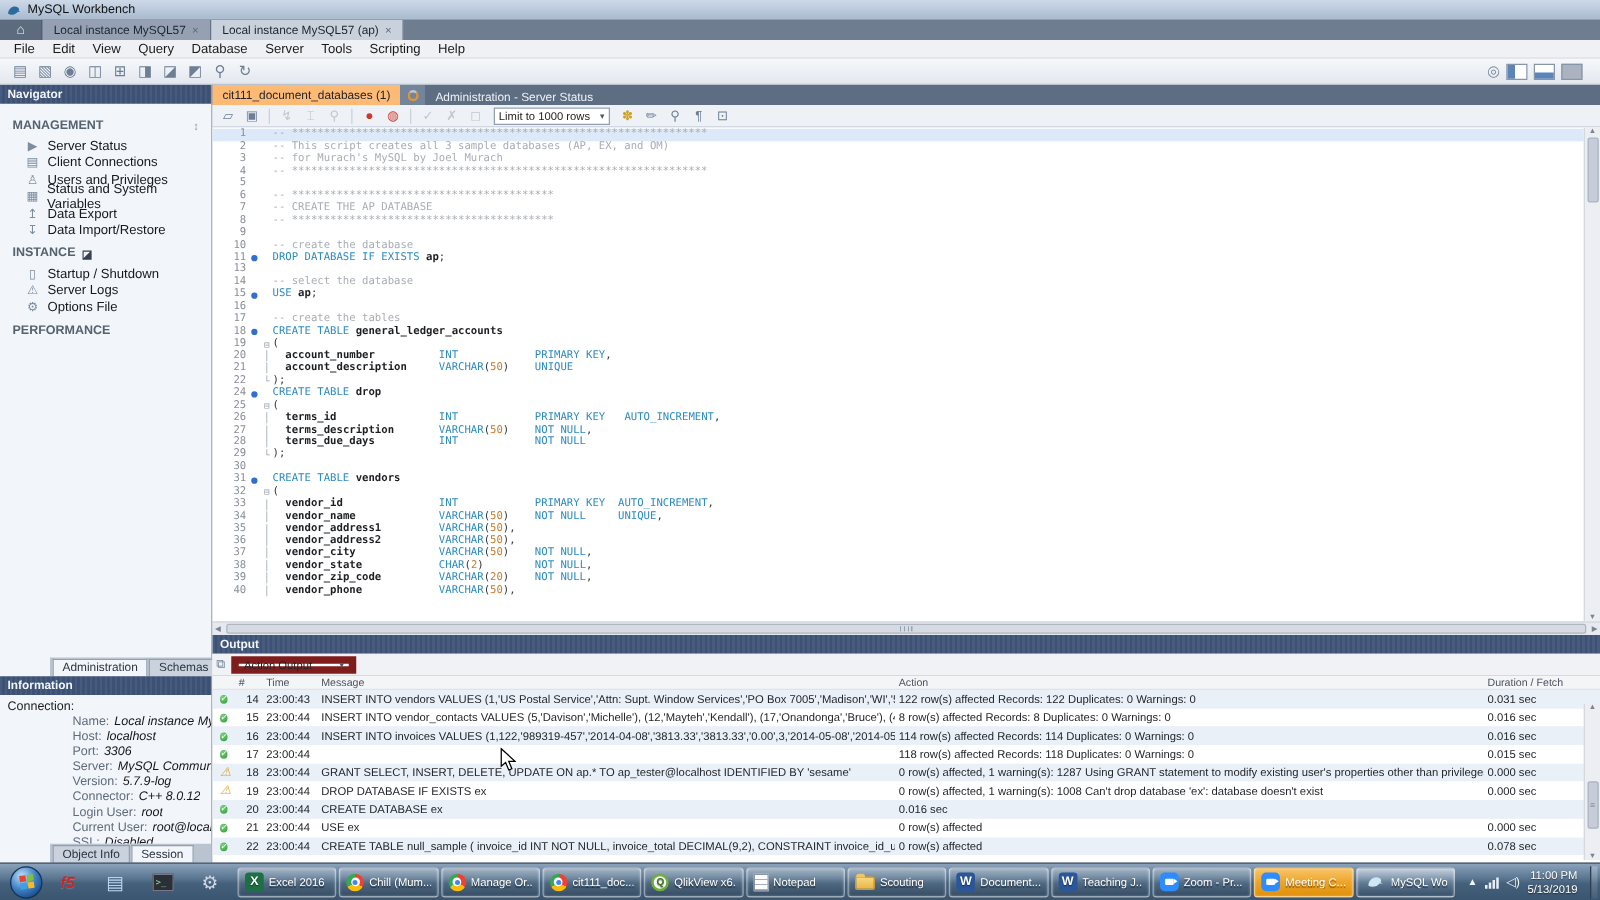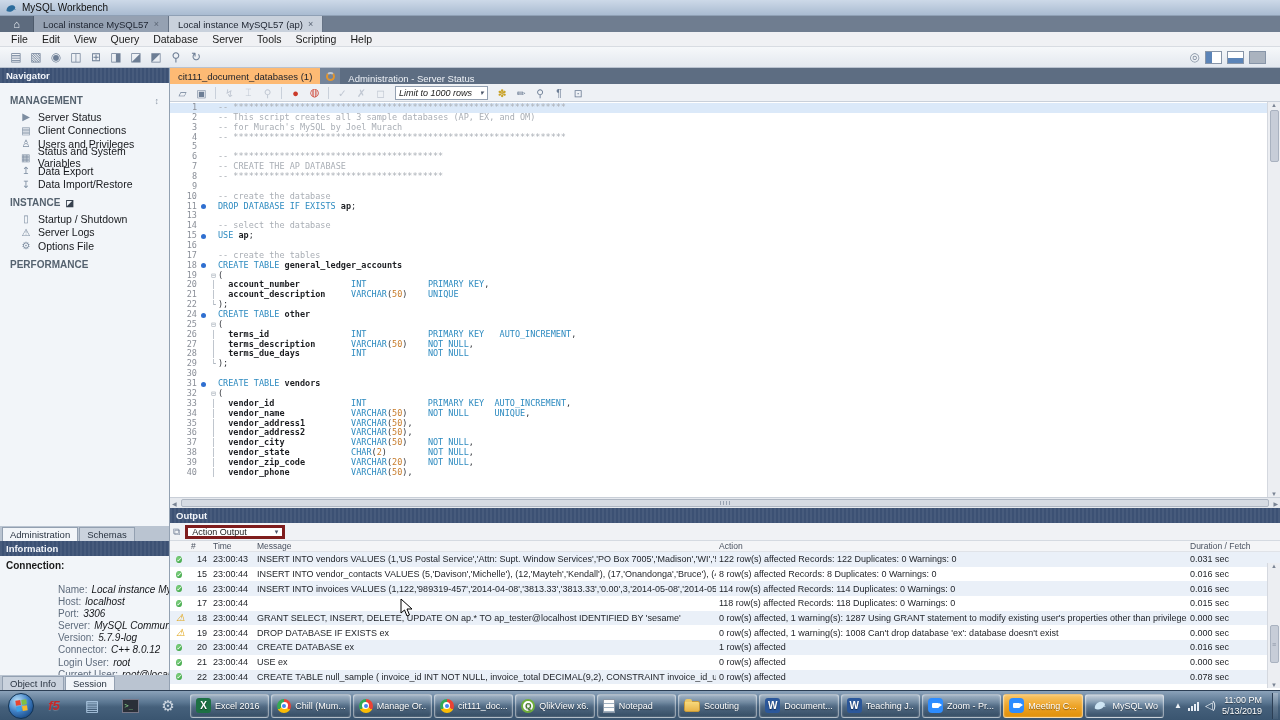--- a/index.html
+++ b/index.html
@@ -38,44 +38,44 @@
 
   
   .navbody { height:443px; padding:6px 0 0 8px; overflow:hidden; flex:none; }
   .navsec { font-size:10px; font-weight:bold; color:#55626f; margin:6px 0 4px 2px; display:flex; align-items:center; }
   .navsec .secic { margin-left:5px; font-size:9px; color:#37414e; }
   .navsec .corner { margin-left:auto; margin-right:10px; color:#8b97a6; font-size:9px; font-weight:normal; }
   .navitem { display:flex; align-items:center; height:13.5px; font-size:10.5px; color:#16181c; padding-left:10px; }
   .navitem .nic { width:16px; font-size:10px; color:#7d8da1; text-align:center; margin-right:4px; }
 
   
-  .sidetabs { height:15px; background:#bac4d1; display:flex; align-items:flex-end; padding-left:2px; gap:1px; flex:none; }
+  .sidetabs { height:15px; background:#bac4d1; display:flex; align-items:flex-end; padding-left:2px; gap:1px; flex:none;margin-left:40px; }
   .stab { font-size:9.5px; color:#2a3442; background:#cad2dd; border:1px solid #93a0b1; border-bottom:none; padding:1px 7px 1px; }
   .stab.active { background:#f2f5f9; }
 
   .infobody { flex:1; overflow:hidden; padding:4px 0 0 6px; font-size:10px; color:#1b1b1b; }
-  .infohead { font-weight:bold; margin-bottom:13px; }
+  .infohead { font-weight:normal; margin-bottom:1px; }
   .inforow { display:flex; white-space:nowrap; line-height:12.1px; padding-left:8px;margin-left:44px; }
   .inforow .lab { color:#5f6c7d; margin-right:4px; }
   .inforow .val { font-style:italic; color:#14161a; overflow:hidden; }
 
   
   .edtabs { height:16px; background:#5d6d82; display:flex; align-items:stretch; flex:none; }
   .edtab { display:flex; align-items:center; padding:0 8px; font-size:9.5px; }
   .edtab.active { background:#fdba74; color:#20242c; }
   .edtab.inactive { color:#eef2f7;align-items:flex-end; }
   .spinseg { width:20px; display:flex; align-items:center; justify-content:center; background:#74849a; }
   .spin { width:9px; height:9px; border-radius:50%; border:2px solid #e2952f; border-top-color:rgba(255,255,255,.55); }
   .edtoolbar { height:18px; background:#eef1f5; border-bottom:1px solid #c9d0da; display:flex; align-items:center; padding:0 4px; gap:2px; flex:none; }
   .eicon { width:17px; text-align:center; font-size:10.5px; color:#6d7e95; }
   .eicon.dis { color:#c0c7d2; }
   .eicon.stop { color:#cb3a2a; font-size:11px; }
   .eicon.gold { color:#c9a227; }
   .esep { width:1px; height:12px; background:#c9d0da; margin:0 3px; }
-  .limitbox { display:flex; align-items:center; background:#fff; border:1px solid #93a0b1; height:14px; font-size:9px; color:#222; padding:0 3px; gap:8px; margin:0 4px;font-style:italic; }
+  .limitbox { display:flex; align-items:center; background:#fff; border:1px solid #93a0b1; height:14px; font-size:9px; color:#222; padding:0 3px; gap:8px; margin:0 4px; }
   .limitbox .caret { font-size:7px; color:#4a5568; }
 
   
   .codewrap { height:395px; background:#fff; position:relative; overflow:hidden; display:flex; flex:none; }
   .codecol { flex:1; overflow:hidden; font-family:"DejaVu Sans Mono",monospace; font-size:8.5px; line-height:9.87px; padding-top:1px; }
   .cline { display:flex; height:9.87px; white-space:pre; }
   .cline.cur { background:#dbe9f9; }
   .ln-num { width:30px; flex:none; text-align:right; color:#8a8f98; padding-right:3px; }
   .ln-dot { width:9px; flex:none; position:relative; }
   .ln-dot i { position:absolute; left:1px; top:2.5px; width:5px; height:5px; border-radius:50%; background:#2f6fd0; }
@@ -88,21 +88,21 @@
   .vscroll { width:13px; flex:none; background:#eceef2; border-left:1px solid #d4d8df; display:flex; flex-direction:column; align-items:center; font-size:6px; color:#7a8494; }
   .vthumb { width:9px; height:52px; background:#c7cdd8; border:1px solid #a9b2c0; border-radius:2px; margin-top:2px; }
   .hscroll { height:11px; background:#e6e9ee; border-top:1px solid #c9cfd8; display:flex; align-items:center; font-size:6px; color:#7a8494; flex:none; }
   .hthumb { flex:1; height:8px; margin:0 2px; background:#d6dbe3; border:1px solid #aeb6c2; border-radius:2px; position:relative; }
   .hthumb::after { content:""; position:absolute; left:50%; top:1px; bottom:1px; width:10px; transform:translateX(-50%); background:repeating-linear-gradient(90deg,#97a1b0 0 1px,#0000 1px 3px); }
 
   
   .output { flex:1; display:flex; flex-direction:column; min-height:0; background:#fff; }
   .outctrl { height:18px; background:#f0f2f5; display:flex; align-items:center; padding-left:3px; gap:5px; border-bottom:1px solid #d5dae1; flex:none; }
   .outctrl .lic { font-size:10px; color:#76849a; }
-  .outsel { display:flex; align-items:center; background:#fff; border:3px solid #7f1d1d; height:14px; width:100px; font-size:9px; color:#222; padding:0 4px; justify-content:space-between; }
+  .outsel { display:flex; align-items:center; background:#fff; border:6px solid #7f1d1d; height:14px; width:100px; font-size:9px; color:#222; padding:0 4px; justify-content:space-between; }
   .outhead { height:11px; display:grid; grid-template-columns:18px 22px 44px 462px 471px 78px 14px; font-size:8.5px; color:#4a5260; background:#f4f5f7; border-bottom:1px solid #e0e3e8; align-items:center; flex:none; }
   .outhead span { padding:0 3px; white-space:nowrap; }
   .outrows { flex:1; overflow:hidden; }
   .orow { height:14.7px; display:grid; grid-template-columns:18px 22px 44px 462px 471px 78px; align-items:center; font-size:9px; color:#23262b; white-space:nowrap; }
   .orow.alt { background:#eaf0f8; }
   .orow span { overflow:hidden; padding:0 3px; }
   .orow .rnum { text-align:right; }
   .okic { width:10px; height:10px; margin-left:3px; border-radius:50%; background:radial-gradient(circle at 35% 30%,#7ed07e,#2e9b38); color:#fff; font-size:7px; line-height:10px; text-align:center; }
   .warnic { margin-left:3px; color:#e0a312; font-size:10px; line-height:10px; }
   .outvscroll { position:absolute; right:0; top:55px; bottom:2px; width:13px; background:#eceef2; border-left:1px solid #d4d8df; display:flex; flex-direction:column; align-items:center; font-size:6px; color:#7a8494; }
@@ -369,21 +369,21 @@
             <div class="cline"><span class="ln-num">13</span><span class="ln-dot"></span><span class="ln-fold"> </span><span class="ln-code"></span></div>
             <div class="cline"><span class="ln-num">14</span><span class="ln-dot"></span><span class="ln-fold"> </span><span class="ln-code"><span class="seg-com">-- select the database</span></span></div>
             <div class="cline"><span class="ln-num">15</span><span class="ln-dot"><i></i></span><span class="ln-fold"> </span><span class="ln-code"><span class="seg-kw">USE</span><span class="seg-id"> ap</span><span class="seg-pln">;</span></span></div>
             <div class="cline"><span class="ln-num">16</span><span class="ln-dot"></span><span class="ln-fold"> </span><span class="ln-code"></span></div>
             <div class="cline"><span class="ln-num">17</span><span class="ln-dot"></span><span class="ln-fold"> </span><span class="ln-code"><span class="seg-com">-- create the tables</span></span></div>
             <div class="cline"><span class="ln-num">18</span><span class="ln-dot"><i></i></span><span class="ln-fold"> </span><span class="ln-code"><span class="seg-kw">CREATE TABLE</span><span class="seg-id"> general_ledger_accounts</span></span></div>
             <div class="cline"><span class="ln-num">19</span><span class="ln-dot"></span><span class="ln-fold">⊟</span><span class="ln-code"><span class="seg-pln">(</span></span></div>
             <div class="cline"><span class="ln-num">20</span><span class="ln-dot"></span><span class="ln-fold">│</span><span class="ln-code"><span class="seg-pln">  </span><span class="seg-id">account_number</span><span class="seg-pln">          </span><span class="seg-kw">INT</span><span class="seg-pln">            </span><span class="seg-kw">PRIMARY KEY</span><span class="seg-pln">,</span></span></div>
             <div class="cline"><span class="ln-num">21</span><span class="ln-dot"></span><span class="ln-fold">│</span><span class="ln-code"><span class="seg-pln">  </span><span class="seg-id">account_description</span><span class="seg-pln">     </span><span class="seg-kw">VARCHAR</span><span class="seg-pln">(</span><span class="seg-num">50</span><span class="seg-pln">)    </span><span class="seg-kw">UNIQUE</span></span></div>
             <div class="cline"><span class="ln-num">22</span><span class="ln-dot"></span><span class="ln-fold">└</span><span class="ln-code"><span class="seg-pln">);</span></span></div>
-            <div class="cline"><span class="ln-num">24</span><span class="ln-dot"><i></i></span><span class="ln-fold"> </span><span class="ln-code"><span class="seg-kw">CREATE TABLE</span><span class="seg-id"> other</span></span></div>
+            <div class="cline"><span class="ln-num">24</span><span class="ln-dot"><i></i></span><span class="ln-fold"> </span><span class="ln-code"><span class="seg-kw">CREATE TABLE</span><span class="seg-id"> drop</span></span></div>
             <div class="cline"><span class="ln-num">25</span><span class="ln-dot"></span><span class="ln-fold">⊟</span><span class="ln-code"><span class="seg-pln">(</span></span></div>
             <div class="cline"><span class="ln-num">26</span><span class="ln-dot"></span><span class="ln-fold">│</span><span class="ln-code"><span class="seg-pln">  </span><span class="seg-id">terms_id</span><span class="seg-pln">                </span><span class="seg-kw">INT</span><span class="seg-pln">            </span><span class="seg-kw">PRIMARY KEY</span><span class="seg-pln">   </span><span class="seg-kw">AUTO_INCREMENT</span><span class="seg-pln">,</span></span></div>
             <div class="cline"><span class="ln-num">27</span><span class="ln-dot"></span><span class="ln-fold">│</span><span class="ln-code"><span class="seg-pln">  </span><span class="seg-id">terms_description</span><span class="seg-pln">       </span><span class="seg-kw">VARCHAR</span><span class="seg-pln">(</span><span class="seg-num">50</span><span class="seg-pln">)    </span><span class="seg-kw">NOT NULL</span><span class="seg-pln">,</span></span></div>
             <div class="cline"><span class="ln-num">28</span><span class="ln-dot"></span><span class="ln-fold">│</span><span class="ln-code"><span class="seg-pln">  </span><span class="seg-id">terms_due_days</span><span class="seg-pln">          </span><span class="seg-kw">INT</span><span class="seg-pln">            </span><span class="seg-kw">NOT NULL</span></span></div>
             <div class="cline"><span class="ln-num">29</span><span class="ln-dot"></span><span class="ln-fold">└</span><span class="ln-code"><span class="seg-pln">);</span></span></div>
             <div class="cline"><span class="ln-num">30</span><span class="ln-dot"></span><span class="ln-fold"> </span><span class="ln-code"></span></div>
             <div class="cline"><span class="ln-num">31</span><span class="ln-dot"><i></i></span><span class="ln-fold"> </span><span class="ln-code"><span class="seg-kw">CREATE TABLE</span><span class="seg-id"> vendors</span></span></div>
             <div class="cline"><span class="ln-num">32</span><span class="ln-dot"></span><span class="ln-fold">⊟</span><span class="ln-code"><span class="seg-pln">(</span></span></div>
             <div class="cline"><span class="ln-num">33</span><span class="ln-dot"></span><span class="ln-fold">│</span><span class="ln-code"><span class="seg-pln">  </span><span class="seg-id">vendor_id</span><span class="seg-pln">               </span><span class="seg-kw">INT</span><span class="seg-pln">            </span><span class="seg-kw">PRIMARY KEY</span><span class="seg-pln">  </span><span class="seg-kw">AUTO_INCREMENT</span><span class="seg-pln">,</span></span></div>
             <div class="cline"><span class="ln-num">34</span><span class="ln-dot"></span><span class="ln-fold">│</span><span class="ln-code"><span class="seg-pln">  </span><span class="seg-id">vendor_name</span><span class="seg-pln">             </span><span class="seg-kw">VARCHAR</span><span class="seg-pln">(</span><span class="seg-num">50</span><span class="seg-pln">)    </span><span class="seg-kw">NOT NULL</span><span class="seg-pln">     </span><span class="seg-kw">UNIQUE</span><span class="seg-pln">,</span></span></div>
@@ -472,21 +472,20 @@
               <span>23:00:44</span>
               <span>DROP DATABASE IF EXISTS ex</span>
               <span>0 row(s) affected, 1 warning(s): 1008 Can't drop database 'ex': database doesn't exist</span>
               <span>0.000 sec</span>
             </div>
             <div class="orow alt">
               <span><i class="okic">✓</i></span>
               <span class="rnum">20</span>
               <span>23:00:44</span>
               <span>CREATE DATABASE ex</span>
-              <span>1 row(s) affected</span>
               <span>0.016 sec</span>
             </div>
             <div class="orow">
               <span><i class="okic">✓</i></span>
               <span class="rnum">21</span>
               <span>23:00:44</span>
               <span>USE ex</span>
               <span>0 row(s) affected</span>
               <span>0.000 sec</span>
             </div>

